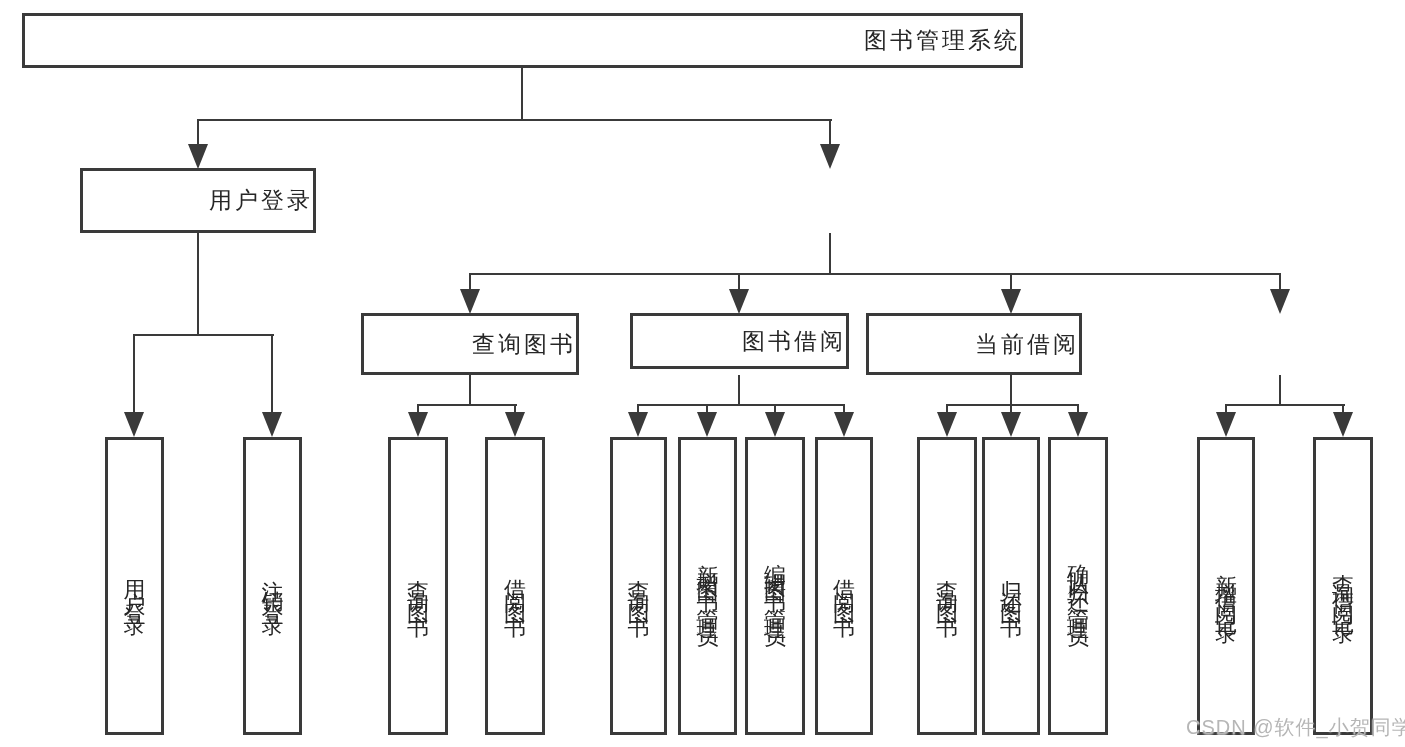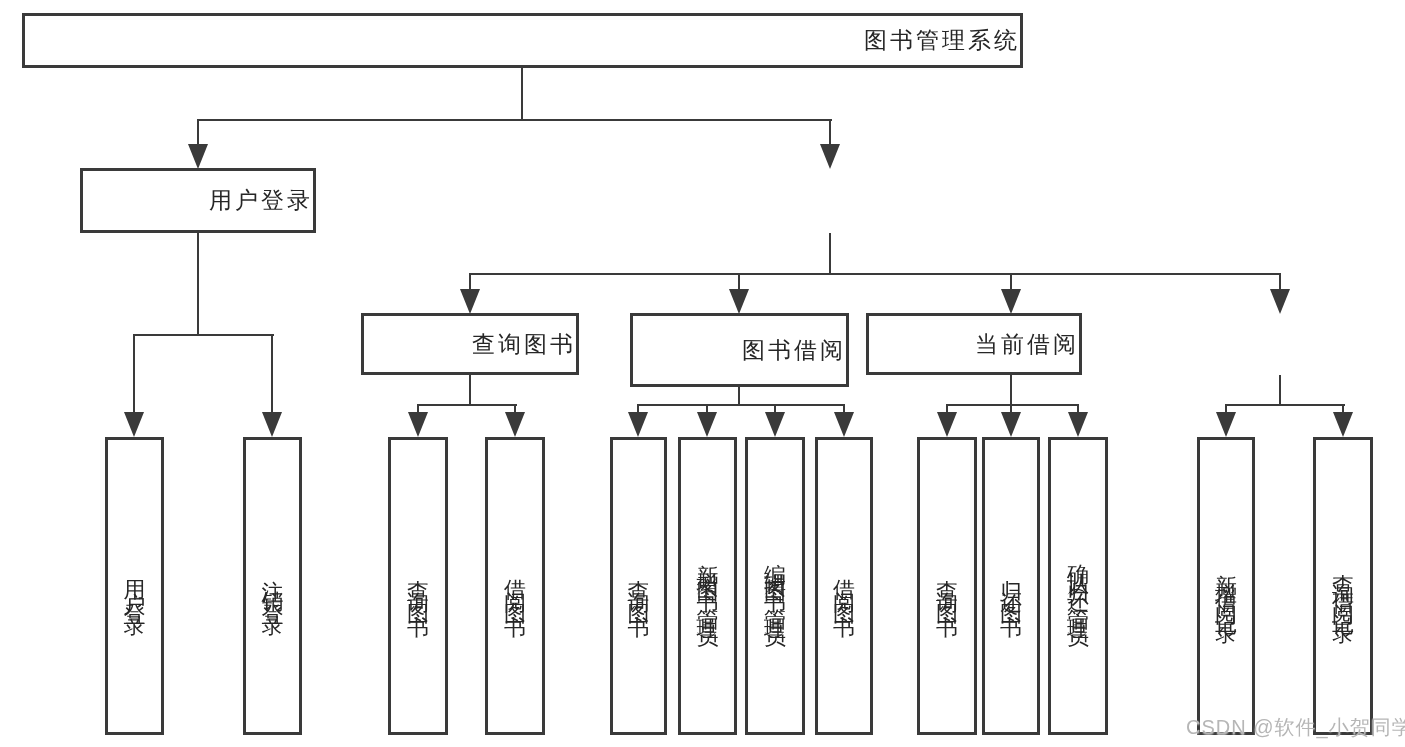--- a/index.html
+++ b/index.html
@@ -154,21 +154,21 @@
     <span>图书管理系统</span>
   </div>
 
   <div class="hbox" style="left:80px;top:168px;width:236px;height:65px">
     <span>用户登录</span>
   </div>
 
   <div class="hbox" style="left:361px;top:313px;width:218px;height:62px">
     <span>查询图书</span>
   </div>
-  <div class="hbox" style="left:630px;top:313px;width:219px;height:74px">
+  <div class="hbox" style="left:630px;top:313px;width:219px;height:56px">
     <span>图书借阅</span>
   </div>
   <div class="hbox" style="left:866px;top:313px;width:216px;height:62px">
     <span>当前借阅</span>
   </div>
 
   <div class="leaf" style="left:105px;width:59px">
     <span>用户登录</span>
   </div>
   <div class="leaf" style="left:243px;width:59px">

